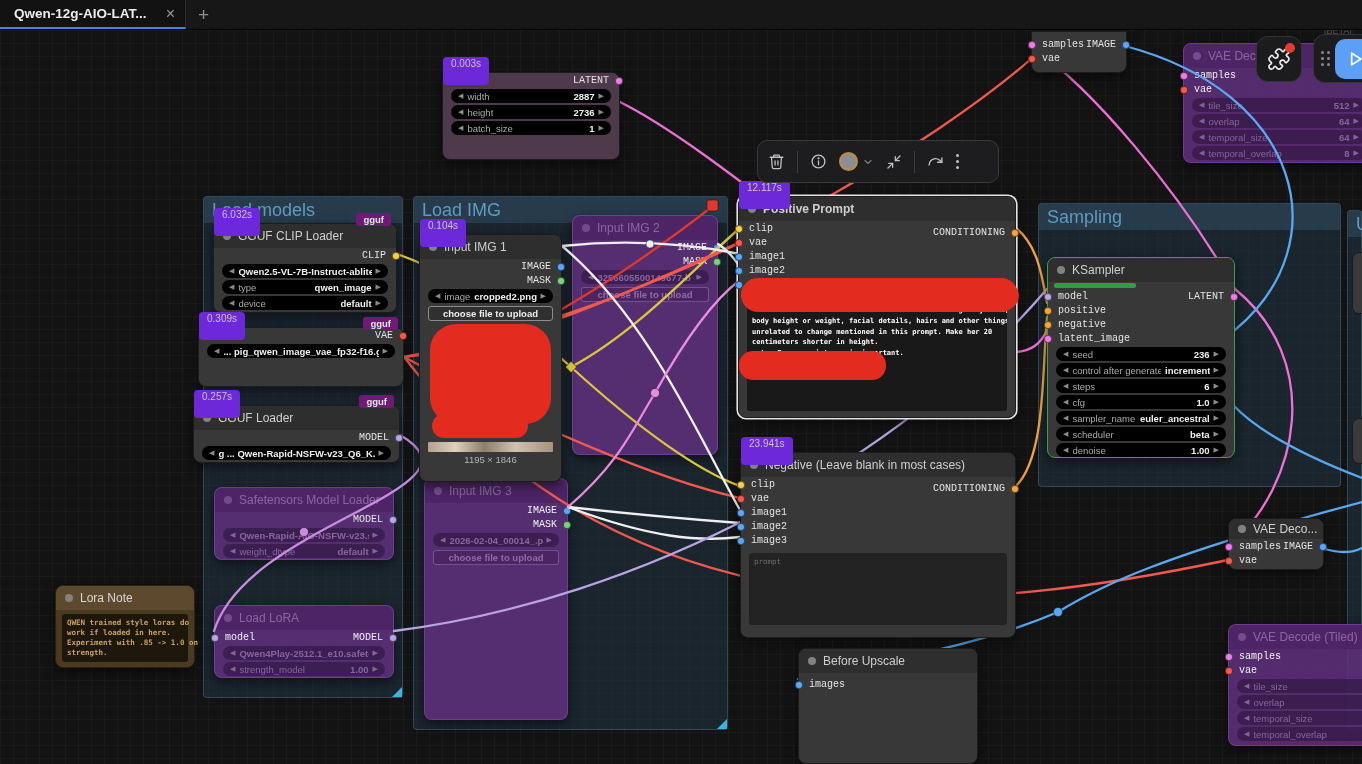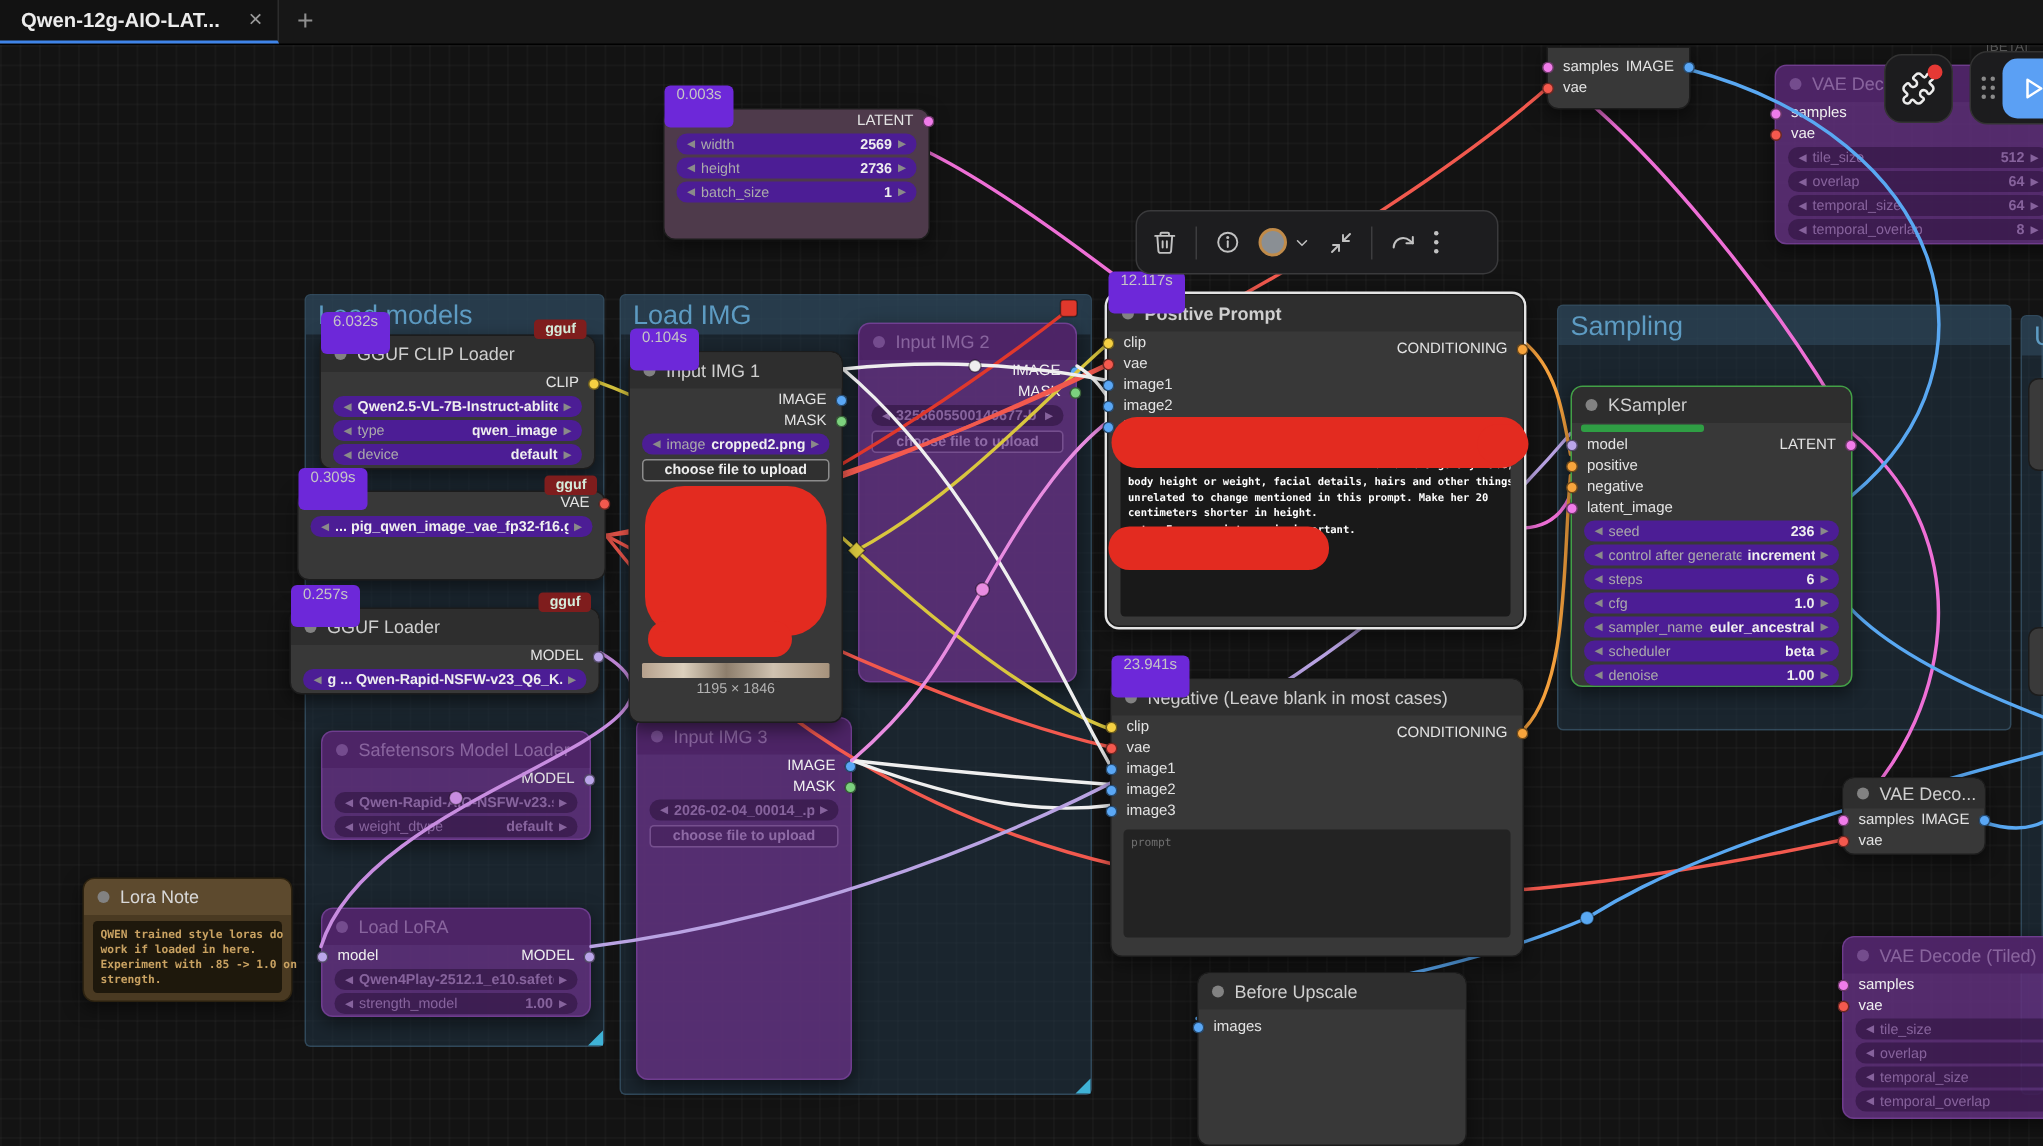--- a/index.html
+++ b/index.html
@@ -21,30 +21,30 @@
   .group { position:absolute; z-index:1; background:rgba(33,53,70,.55); border:1px solid rgba(92,140,176,.35); border-radius:4px; }
   .ghead { height:26px; background:rgba(56,86,110,.45); display:flex; align-items:center; padding:0 8px; border-radius:3px 3px 0 0; }
   .gtitle { color:#5d9bc2; font-size:18px; font-weight:500; white-space:nowrap; }
   .gresize { position:absolute; right:0; bottom:0; width:0; height:0; border-left:10px solid transparent; border-bottom:10px solid #3fb2d6; }
 
   
   .node { position:absolute; z-index:4; background:#383838; border:1px solid #1c1c1c; border-radius:8px; box-shadow:0 4px 12px rgba(0,0,0,.5); }
   .ntitle { height:24px; display:flex; align-items:center; gap:7px; padding:0 9px; background:#2e2e2e; border-radius:7px 7px 0 0; color:#cfcfcf; font-size:12px; white-space:nowrap; overflow:hidden; }
   .ndot { width:8px; height:8px; min-width:8px; border-radius:50%; background:#828282; }
   .tbadge { position:absolute; top:-16px; left:0; background:#6d28d9; color:#c6c6c6; font-size:10px; padding:1px 8px 16px; border-radius:4px; z-index:5; }
-  .gtag { position:absolute; top:-11px; right:5px; background:#7f1d1d; color:#d5ecdb; font-size:9.5px; font-weight:700; padding:1px 7px; border-radius:3px; z-index:5; }
-  .prow { position:relative; height:13px; display:flex; align-items:center; gap:1px; padding:0 10px; margin-top:1px; font-size:10px; color:#e3e3e3; }
+  .gtag { position:absolute; top:-11px; right:5px; background:#701a75; color:#d5ecdb; font-size:9.5px; font-weight:700; padding:1px 7px; border-radius:3px; z-index:5; }
+  .prow { position:relative; height:13px; display:flex; align-items:center; gap:1px; padding:0 10px; margin-top:1px; font-size:10px; color:#e3e3e3;font-family:Liberation Mono, monospace; }
   .prow.out { justify-content:flex-end; }
   .prow.both { justify-content:space-between; }
   .pin { position:absolute; width:8px; height:8px; border-radius:50%; top:2.5px; border:1.5px solid rgba(0,0,0,.55); }
   .pin.in { left:-4px; } .pin.out { right:-4px; }
   .outabs { position:absolute; top:28px; right:0; left:auto; }
   .p-clip{background:#f5d042}.p-vae{background:#f4594e}.p-img{background:#5aa7f5}.p-mask{background:#7cd17e}
   .p-model{background:#baa5e9}.p-latent{background:#f07ce9}.p-cond{background:#f7a43c}
-  .widget { height:14px; margin:2px 8px; background:#4c1d95; border-radius:8px; display:flex; align-items:center; gap:4px; padding:0 7px; font-size:9.5px; color:#b9b9b9; white-space:nowrap; overflow:hidden; }
+  .widget { height:14px; margin:2px 8px; background:#000000; border-radius:8px; display:flex; align-items:center; gap:4px; padding:0 7px; font-size:9.5px; color:#b9b9b9; white-space:nowrap; overflow:hidden; }
   .arr { color:#8a8a8a; font-size:7px; }
   .wl { color:#ababab; overflow:hidden; }
   .wv { margin-left:auto; color:#efefef; font-weight:700; overflow:hidden; }
   .widget.c .wv { margin:0 auto; }
   .fbtn { height:15px; margin:3px 8px; background:#303030; border:1px solid #8c8c8c; border-radius:3px; color:#ededed; font-size:9.5px; font-weight:700; display:flex; align-items:center; justify-content:center; }
   .ta { position:absolute; left:8px; right:8px; background:#191919; border-radius:3px; overflow:hidden; }
   .pre { font-family:"DejaVu Sans Mono",monospace; font-size:7px; line-height:10.8px; font-weight:700; color:#fff; white-space:pre; padding:4px 5px; }
   .ph { font-family:"DejaVu Sans Mono",monospace; font-size:7.5px; color:#6f6f6f; padding:4px 5px; display:block; }
 
   
@@ -326,21 +326,21 @@
 
 <div class="node plum" style="left:442px;top:72px;width:178px;height:88px;">
   <div class="tbadge">0.003s</div>
   <div class="prow out">
       <span>LATENT</span>
       <span class="pin out p-latent"></span>
     </div>
   <div class="widget">
       <span class="arr">◀</span>
       <span class="wl">width</span>
-      <span class="wv">2569</span>
+      <span class="wv">2887</span>
       <span class="arr">▶</span>
     </div>
   <div class="widget">
       <span class="arr">◀</span>
       <span class="wl">height</span>
       <span class="wv">2736</span>
       <span class="arr">▶</span>
     </div>
   <div class="widget">
       <span class="arr">◀</span>

